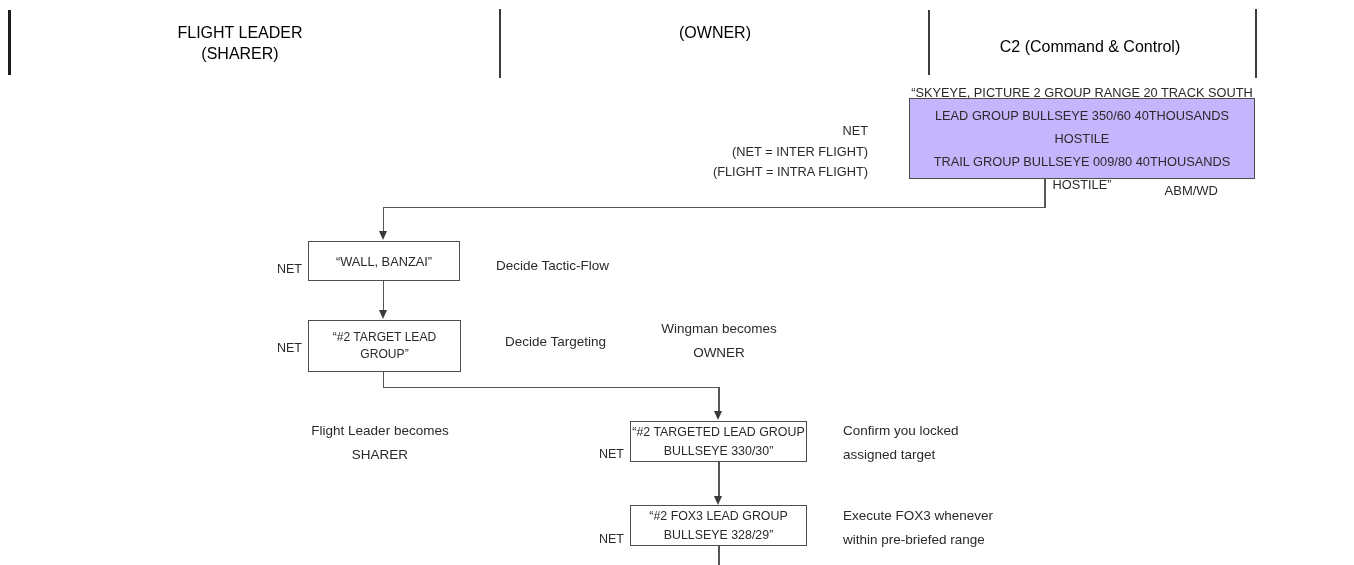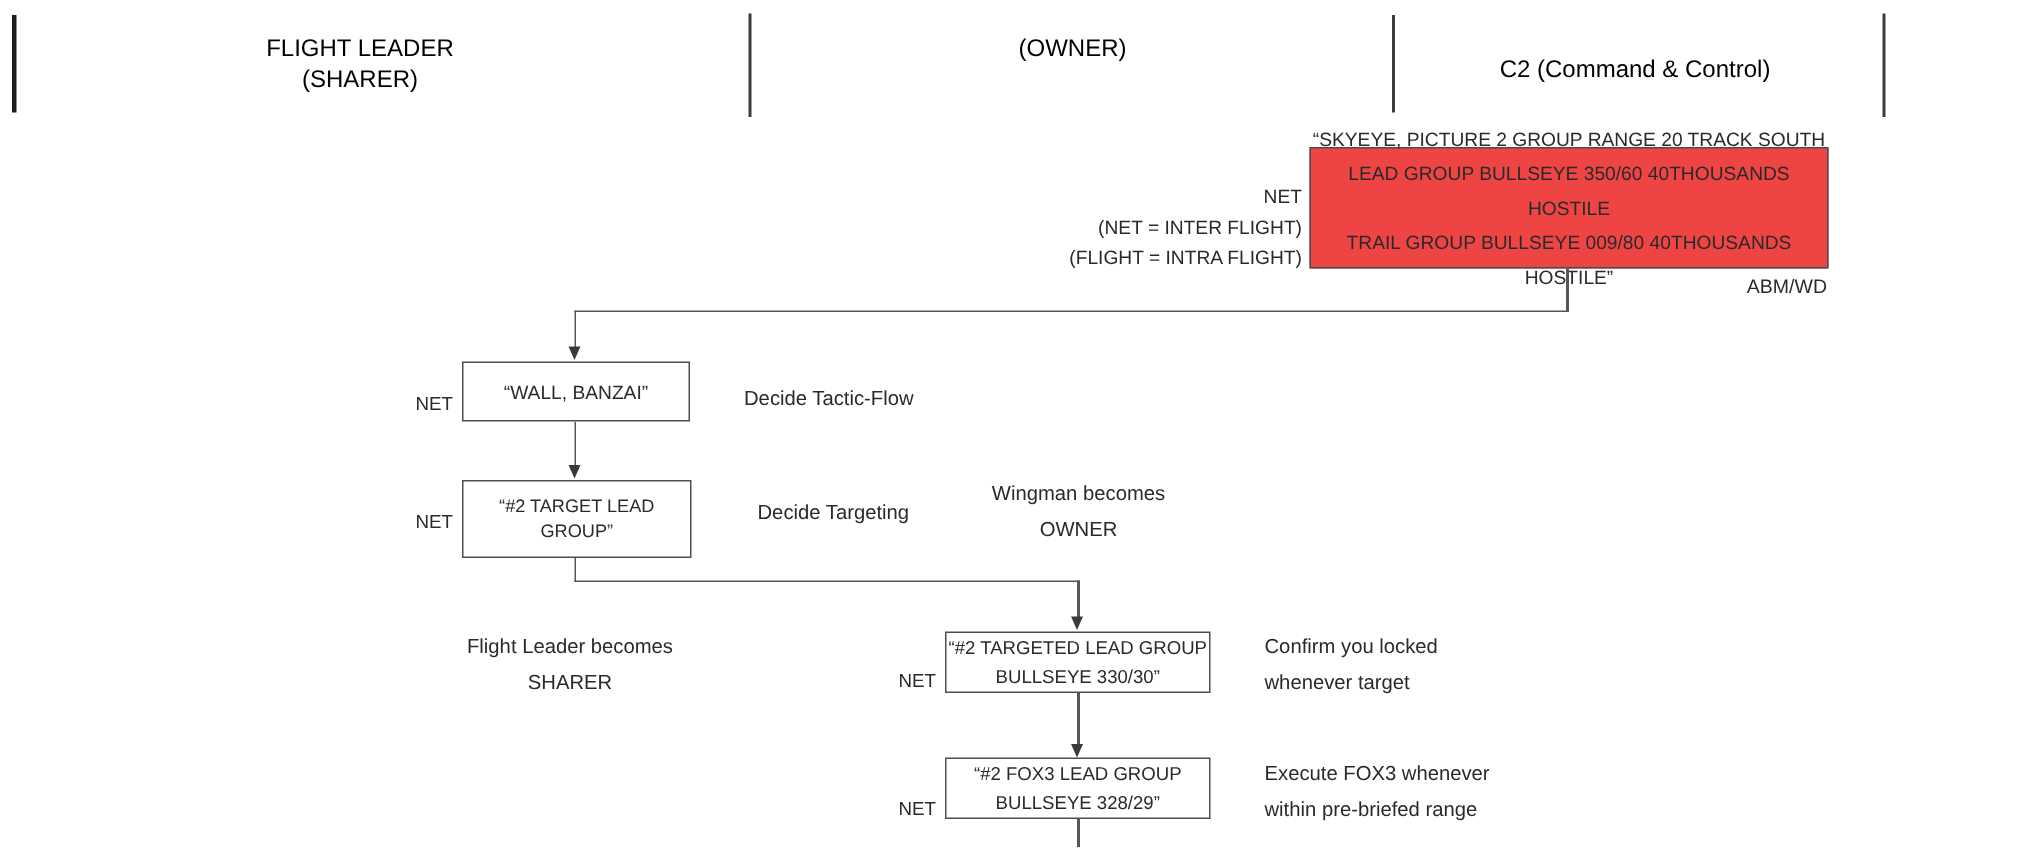--- a/index.html
+++ b/index.html
@@ -32,29 +32,30 @@
     align-items: center;
     justify-content: center;
     text-align: center;
     font-size: 12.4px;
     line-height: 17px;
     box-sizing: border-box;
   }
   .msg-box {
     position: absolute;
     border: 1.5px solid #4d4d4d;
-    background: #ef4444;
+    background: #c4b5fd;
     display: flex;
     flex-direction: column;
     align-items: center;
     justify-content: center;
     text-align: center;
     font-size: 12.8px;
     line-height: 23px;
     box-sizing: border-box;
+    margin-left: 36px;
   }
   .net-label {
     position: absolute;
     font-size: 12.5px;
     text-align: right;
   }
   .annotation {
     position: absolute;
     font-size: 13.5px;
     line-height: 23.5px;
@@ -152,21 +153,21 @@
     <div>“#2 TARGETED LEAD GROUP</div>
     <div>BULLSEYE 330/30”</div>
   </div>
   <div class="net-label" style="left:580px; top:447px; width:44px;">NET</div>
   <div class="annotation centered" style="left:290px; top:419px; width:180px;">
     <div>Flight Leader becomes</div>
     <div>SHARER</div>
   </div>
   <div class="annotation" style="left:843px; top:419px;">
     <div>Confirm you locked</div>
-    <div>whenever target</div>
+    <div>assigned target</div>
   </div>
 
   <div class="node-box" style="left:630px; top:505px; width:177px; height:41px; line-height:18.5px;">
     <div>“#2 FOX3 LEAD GROUP</div>
     <div>BULLSEYE 328/29”</div>
   </div>
   <div class="net-label" style="left:580px; top:532px; width:44px;">NET</div>
   <div class="annotation" style="left:843px; top:504px;">
     <div>Execute FOX3 whenever</div>
     <div>within pre-briefed range</div>

